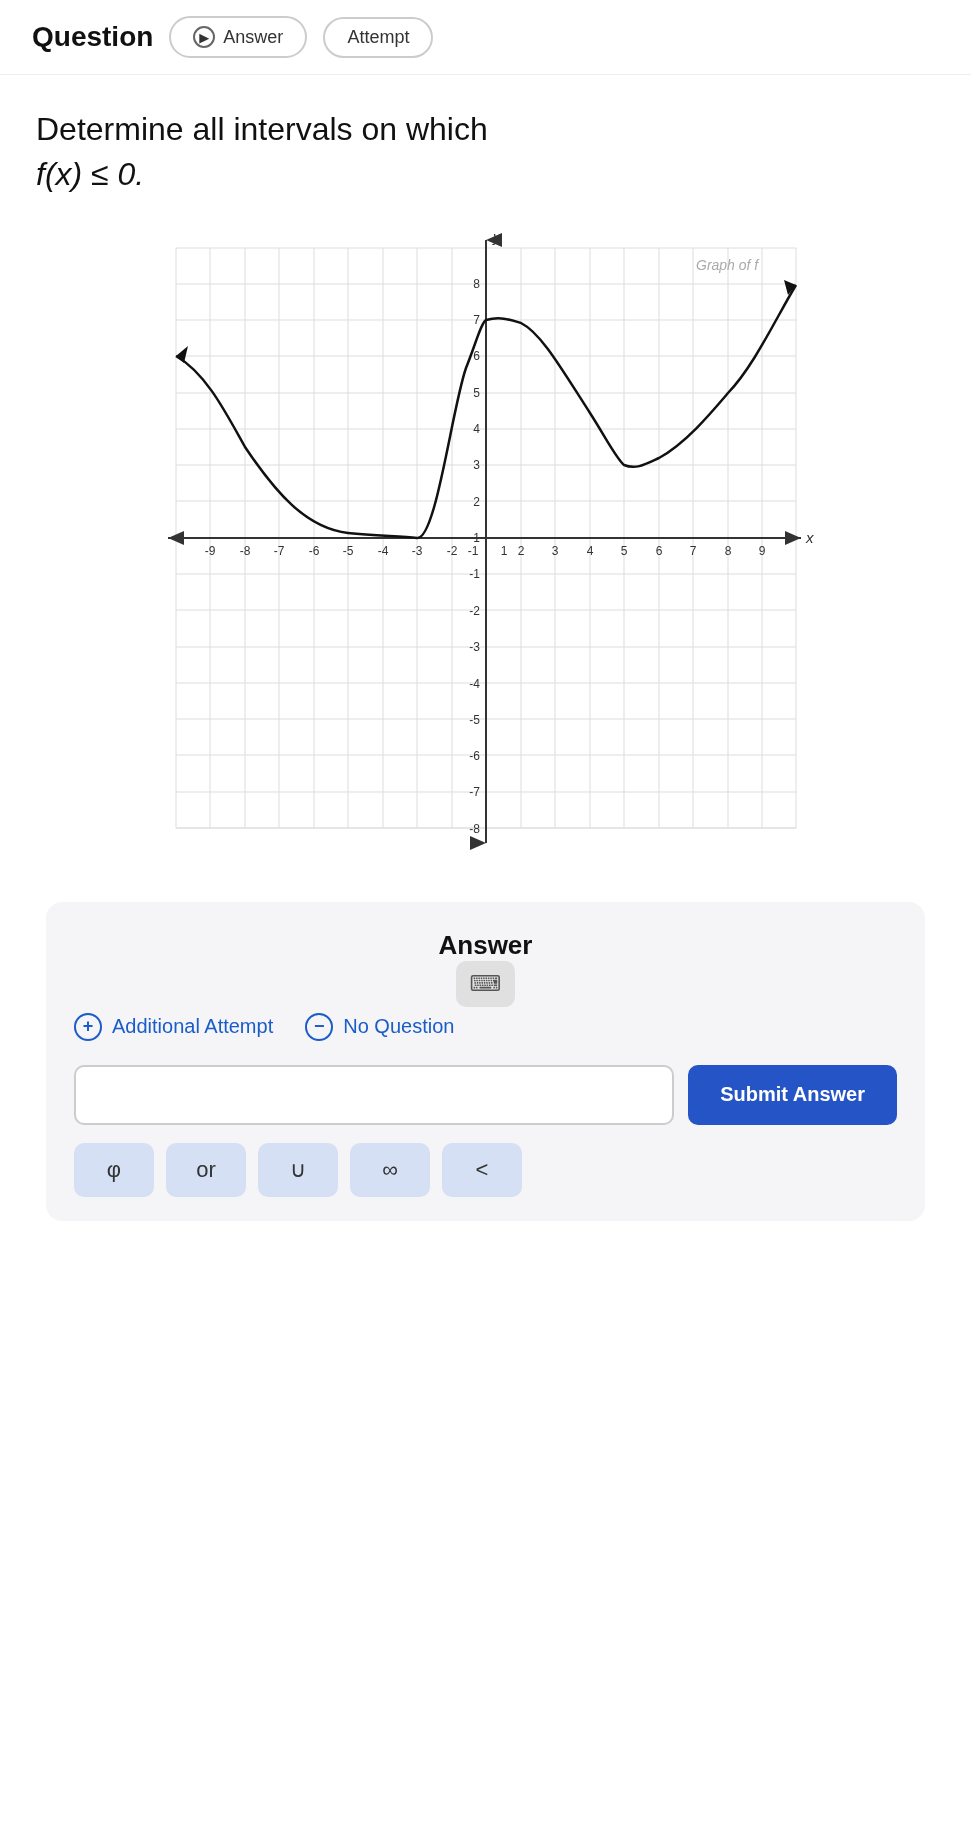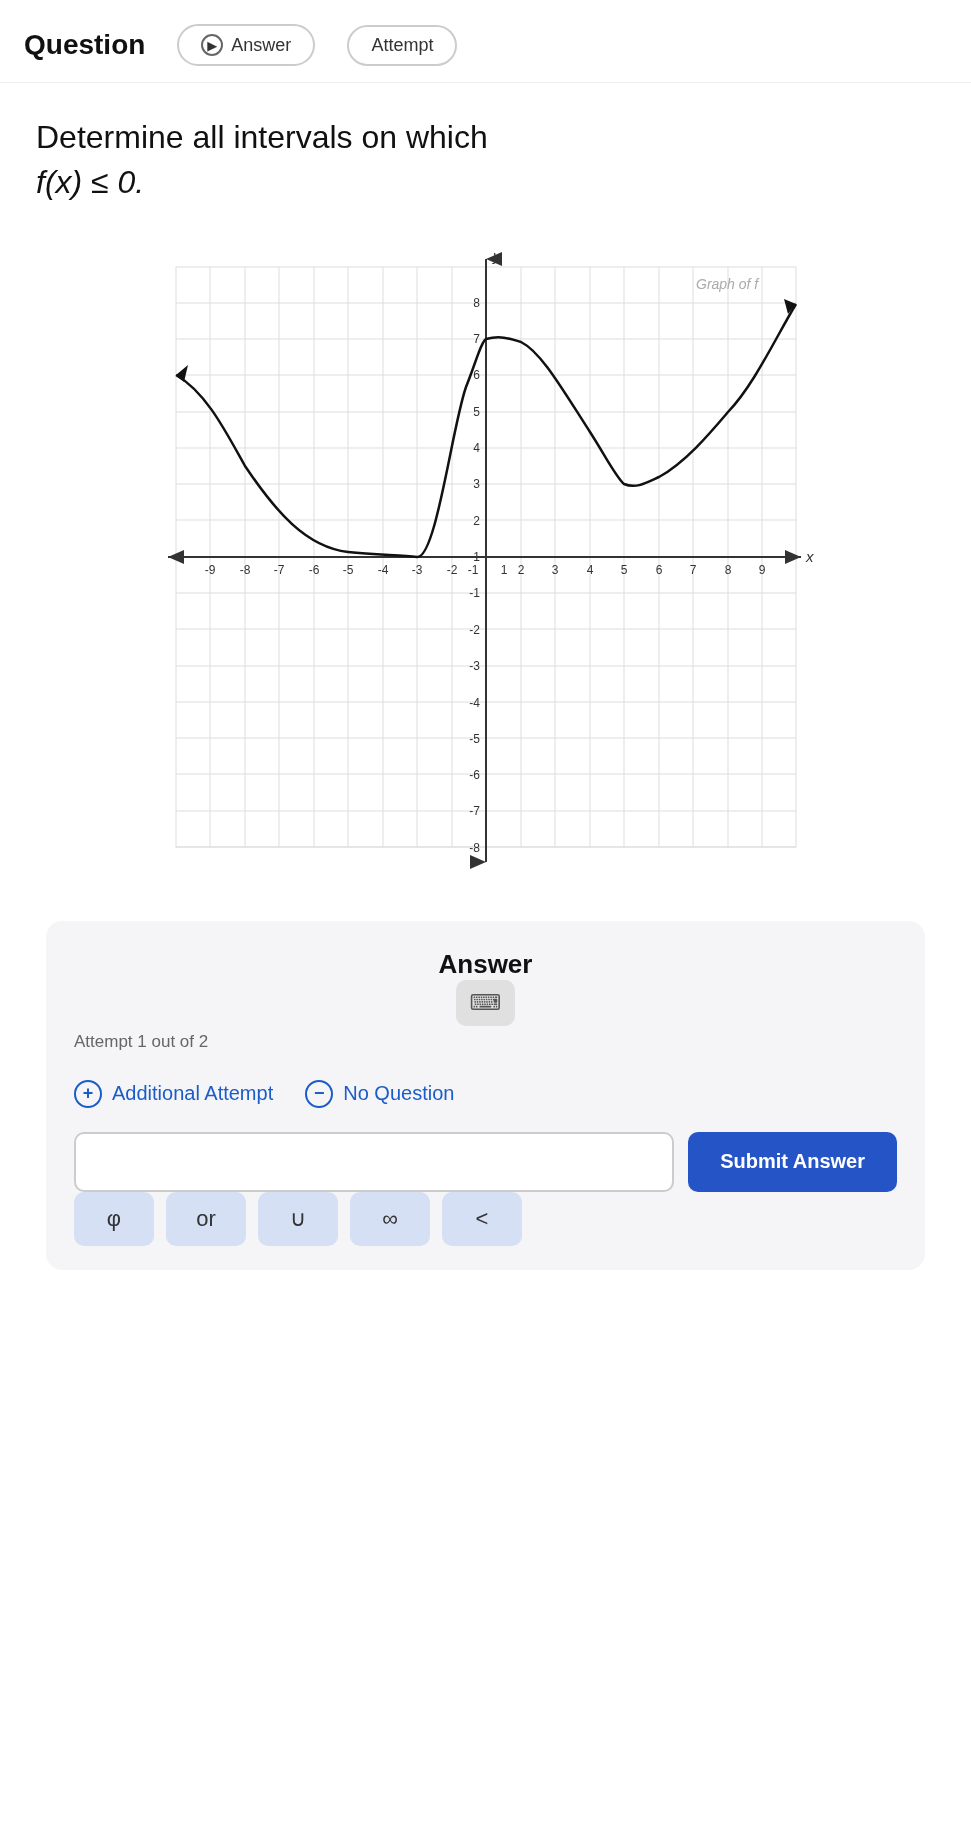--- a/index.html
+++ b/index.html
@@ -8,24 +8,23 @@
       background: #fff;
       width: 971px;
       min-height: 1824px;
       overflow-x: hidden;
     }
 
     
     .header {
       display: flex;
       align-items: center;
-      padding: 16px 24px;
+      padding: 16px 32px;
       border-bottom: 1px solid #eee;
-      gap: 32px;
-      margin-top: 8px;
+      gap: 16px;
     }
     .header-title {
       font-size: 28px;
       font-weight: 700;
       color: #111;
       flex: 0 0 auto;
     }
     .header-btn {
       display: flex;
       align-items: center;
@@ -49,21 +48,21 @@
 
     
     .main-content {
       padding: 32px 36px 20px 36px;
     }
 
     .question-text {
       font-size: 32px;
       line-height: 1.4;
       color: #111;
-      margin-bottom: 42px;
+      margin-bottom: 31px;
     }
     .question-text .math {
       font-style: italic;
       font-family: Liberation Sans, sans-serif;
     }
 
     
     .graph-container {
       display: flex;
       justify-content: center;
@@ -138,20 +137,21 @@
       font-size: 18px;
       color: #1a5cc8;
       font-weight: 700;
     }
 
     
     .input-row {
       display: flex;
       gap: 14px;
       align-items: center;
+      margin-bottom: 18px;
     }
     .answer-input {
       flex: 1;
       height: 60px;
       border: 2px solid #ccc;
       border-radius: 10px;
       background: #fff;
       font-size: 20px;
       padding: 0 14px;
       outline: none;
@@ -333,21 +333,20 @@
     </div>
   </div>
 
   <div class="answer-section">
     <div class="answer-header">
       <span class="answer-title">Answer</span>
       <button class="keyboard-btn">
         <span class="keyboard-icon">⌨</span>
       </button>
     </div>
-    <div class="attempt-text">Attempt 1 out of 2</div>
 
     <div class="solution-buttons">
       <button class="solution-btn">
         <span class="solution-btn-icon">+</span>
         <span>Additional Attempt</span>
       </button>
       <button class="solution-btn">
         <span class="solution-btn-icon">−</span>
         <span>No Question</span>
       </button>

